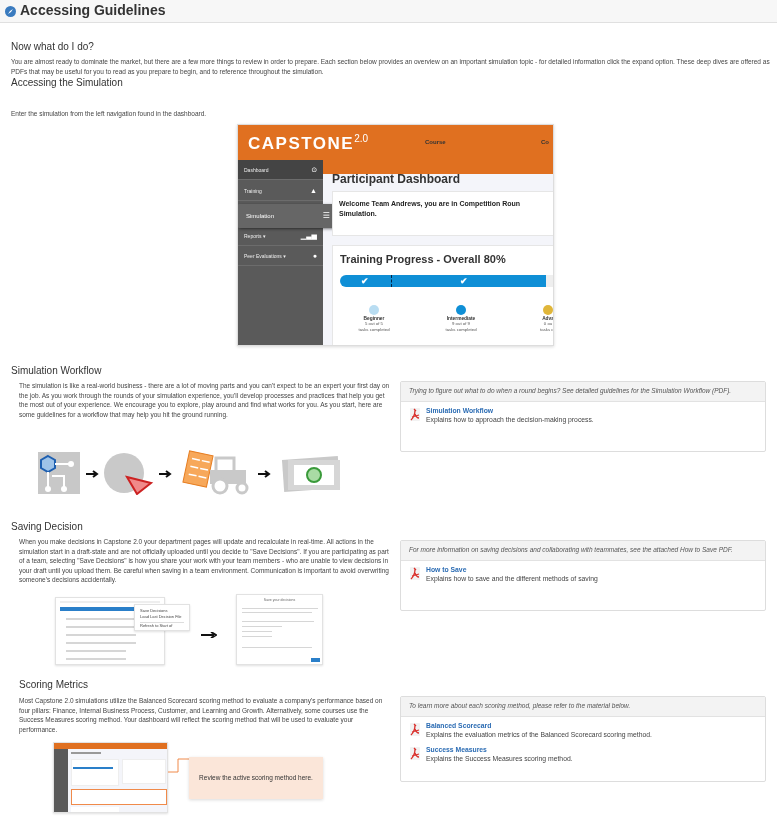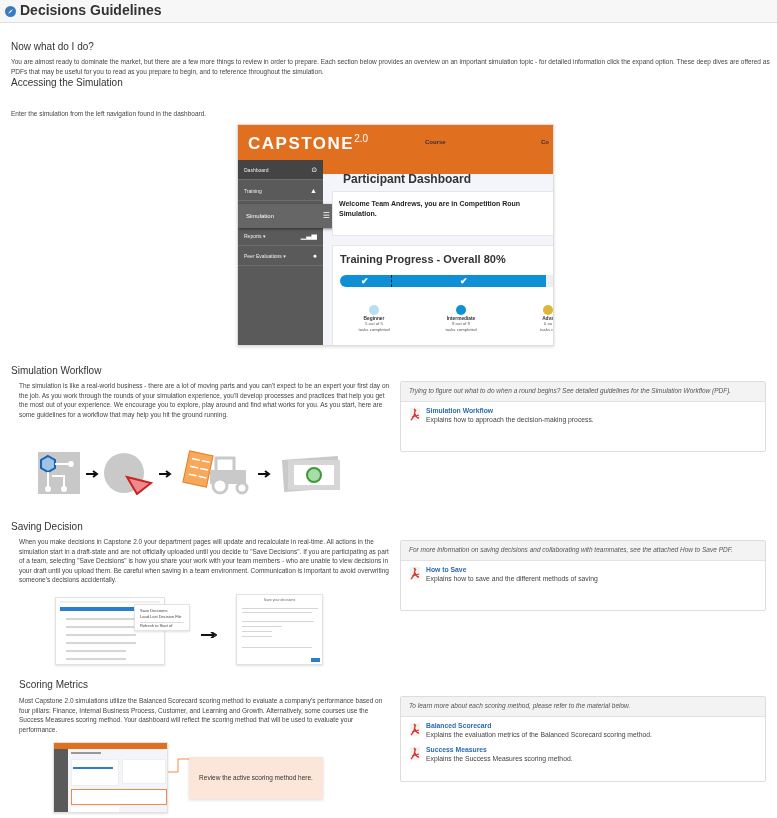--- a/index.html
+++ b/index.html
@@ -21,21 +21,21 @@
   .dash-logo { left: 10px; top: 8px; color: #fff; font-size: 17px; font-weight: bold; letter-spacing: 1.5px; }
   .dash-logo sup { font-size: 10px; letter-spacing: 0; font-weight: normal; }
   .dash-nav1 { left: 187px; top: 14px; font-size: 6px; font-weight: bold; color: #333; }
   .dash-nav2 { left: 303px; top: 14px; font-size: 6px; font-weight: bold; color: #333; }
   .dash-side { left: 0; top: 35px; width: 85px; height: 187px; background: #5a5a5a; }
   .side-item { position: absolute; left: 0; width: 85px; height: 20px; border-bottom: 1px solid #6c6c6c; color: #eee; font-size: 5px; padding-left: 6px; line-height: 20px; }
   .side-item .si { position: absolute; right: 6px; top: 0; font-size: 7px; color: #fff; }
   .side-item.active { background: #444; }
   .side-sim { left: 0px; top: 79px; width: 98px; height: 24px; background: #666; box-shadow: 1px 1px 3px rgba(0,0,0,0.5); color: #fff; font-size: 6px; padding-left: 8px; line-height: 24px; border-radius: 1px; }
   .side-sim .si { position: absolute; right: 6px; top: 0; font-size: 8px; }
-  .dash-title { left: 105px; top: 47px; font-size: 12px; font-weight: bold; color: #333; }
+  .dash-title { left: 94px; top: 47px; font-size: 12px; font-weight: bold; color: #333; }
   .dash-card1 { left: 94px; top: 66px; width: 223px; height: 45px; background: #fff; border: 1px solid #e6e6e6; }
   .dash-card1 p { position: absolute; left: 6px; top: 7px; font-size: 7px; font-weight: bold; color: #222; line-height: 10px; width: 220px; }
   .dash-card2 { left: 94px; top: 120px; width: 223px; height: 102px; background: #fff; border: 1px solid #e6e6e6; }
   .dash-card2 .tt { position: absolute; left: 7px; top: 7px; font-size: 11px; font-weight: bold; color: #333; }
   .pbar { position: absolute; left: 7px; top: 29px; width: 216px; height: 12px; background: #0f8fd6; border-radius: 6px 0 0 6px; }
   .pbar .seg-end { position: absolute; right: 0; top: 0; width: 10px; height: 12px; background: #eee; }
   .pbar .div1 { position: absolute; left: 51px; top: 0; height: 12px; border-left: 1px dashed #024; }
   .pbar .chk { position: absolute; top: 0; color: #fff; font-size: 9px; line-height: 12px; font-weight: bold; }
   .lvl { position: absolute; top: 59px; width: 60px; text-align: center; }
   .lvl .dot { width: 10px; height: 10px; border-radius: 50%; margin: 0 auto 1px; }
@@ -63,21 +63,21 @@
 </style>
 </head>
 <body>
 
 <div class="abs page-header">
   <div class="abs hicon">
     <svg width="11" height="11" viewBox="0 0 11 11">
         <path d="M3 8 L5 5 L8 3 L6 6 Z" fill="#fff"></path>
       </svg>
   </div>
-  <h1 class="abs">Decisions Guidelines</h1>
+  <h1 class="abs">Accessing Guidelines</h1>
 </div>
 
 <h2 class="abs sec" style="left:11px;top:41px;">Now what do I do?</h2>
 <p class="abs body" style="left:11px;top:57px;width:760px;">You are almost ready to dominate the market, but there are a few more things to review in order to prepare. Each section below provides an overview on an important simulation topic - for detailed information click the expand option. These deep dives are offered as PDFs that may be useful for you to read as you prepare to begin, and to reference throughout the simulation.</p>
 
 <h2 class="abs sec" style="left:11px;top:77px;">Accessing the Simulation</h2>
 <p class="abs body" style="left:11px;top:109px;">Enter the simulation from the left navigation found in the dashboard.</p>
 
 <div class="abs dash">
   <div class="abs dash-top">

